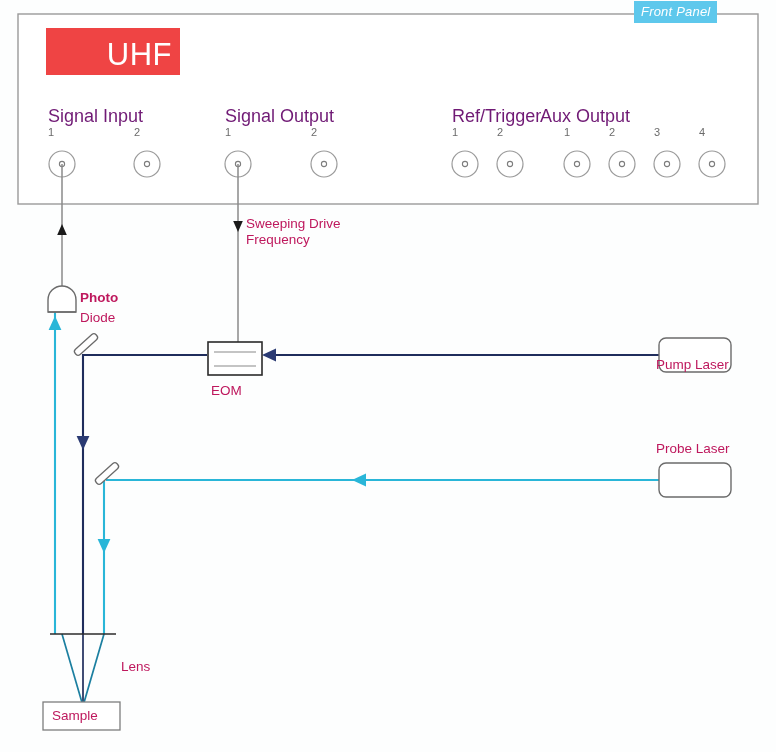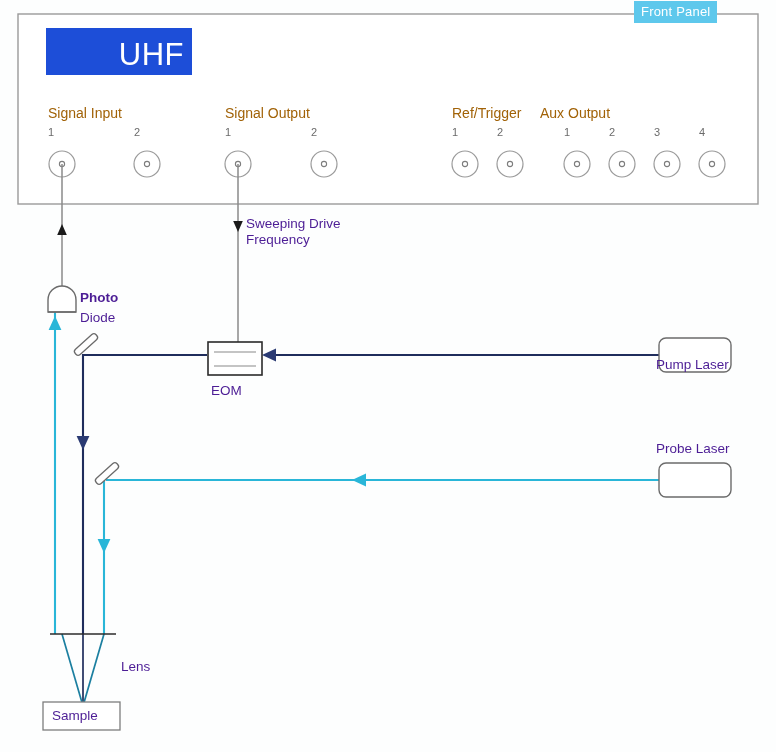--- a/index.html
+++ b/index.html
@@ -17,52 +17,53 @@
     background: #fdfefe;
     overflow: hidden;
   }
   #diagram-svg {
     position: absolute;
     left: 0;
     top: 0;
   }
   .lbl {
     position: absolute;
-    color: #4c1d95;
+    color: #be185d;
     font-size: 13.5px;
     line-height: 1.25;
     white-space: pre;
     font-family: "Liberation Sans", sans-serif;
   }
   .lbl-small {
     font-size: 11px;
     color: #6b6b6b;
   }
   .lbl-group {
-    font-size: 14px;
-    color: #a16207;
+    font-size: 18px;
+    color: #701a75;
   }
   #front-panel-badge {
     position: absolute;
     left: 634px;
     top: 1px;
     background: #5ec8ec;
     color: #ffffff;
     font-size: 13px;
     padding: 3px 7px 4px 7px;
     letter-spacing: 0.2px;
     font-family: "Liberation Sans", sans-serif;
+    font-style: italic;
   }
   #uhf-logo {
     position: absolute;
     left: 46px;
     top: 28px;
-    width: 146px;
+    width: 134px;
     height: 47px;
-    background: #1d4ed8;
+    background: #ef4444;
   }
   #uhf-logo span {
     position: absolute;
     right: 8px;
     bottom: 2px;
     color: #ffffff;
     font-size: 31px;
     letter-spacing: 0.5px;
     font-family: "Liberation Sans", sans-serif;
   }

